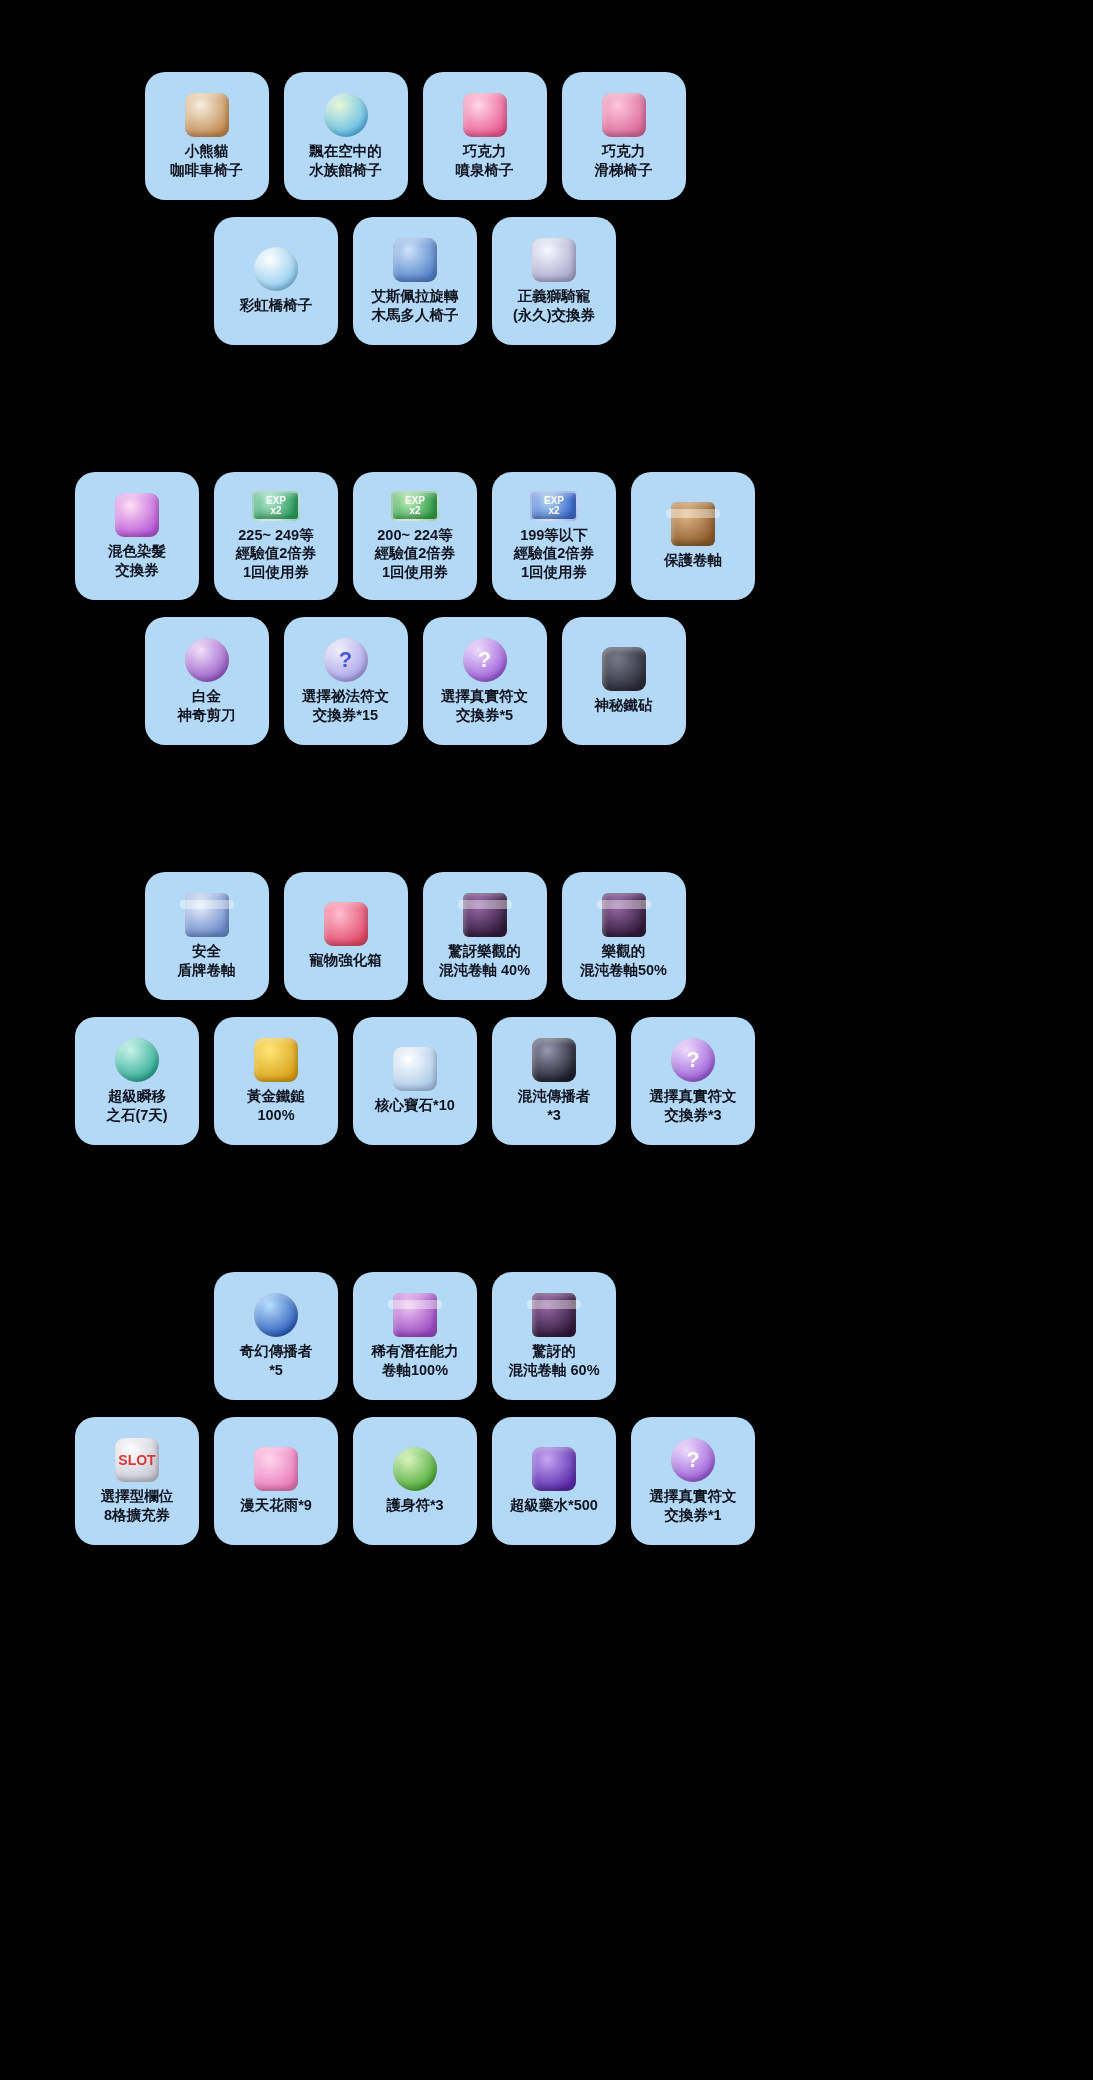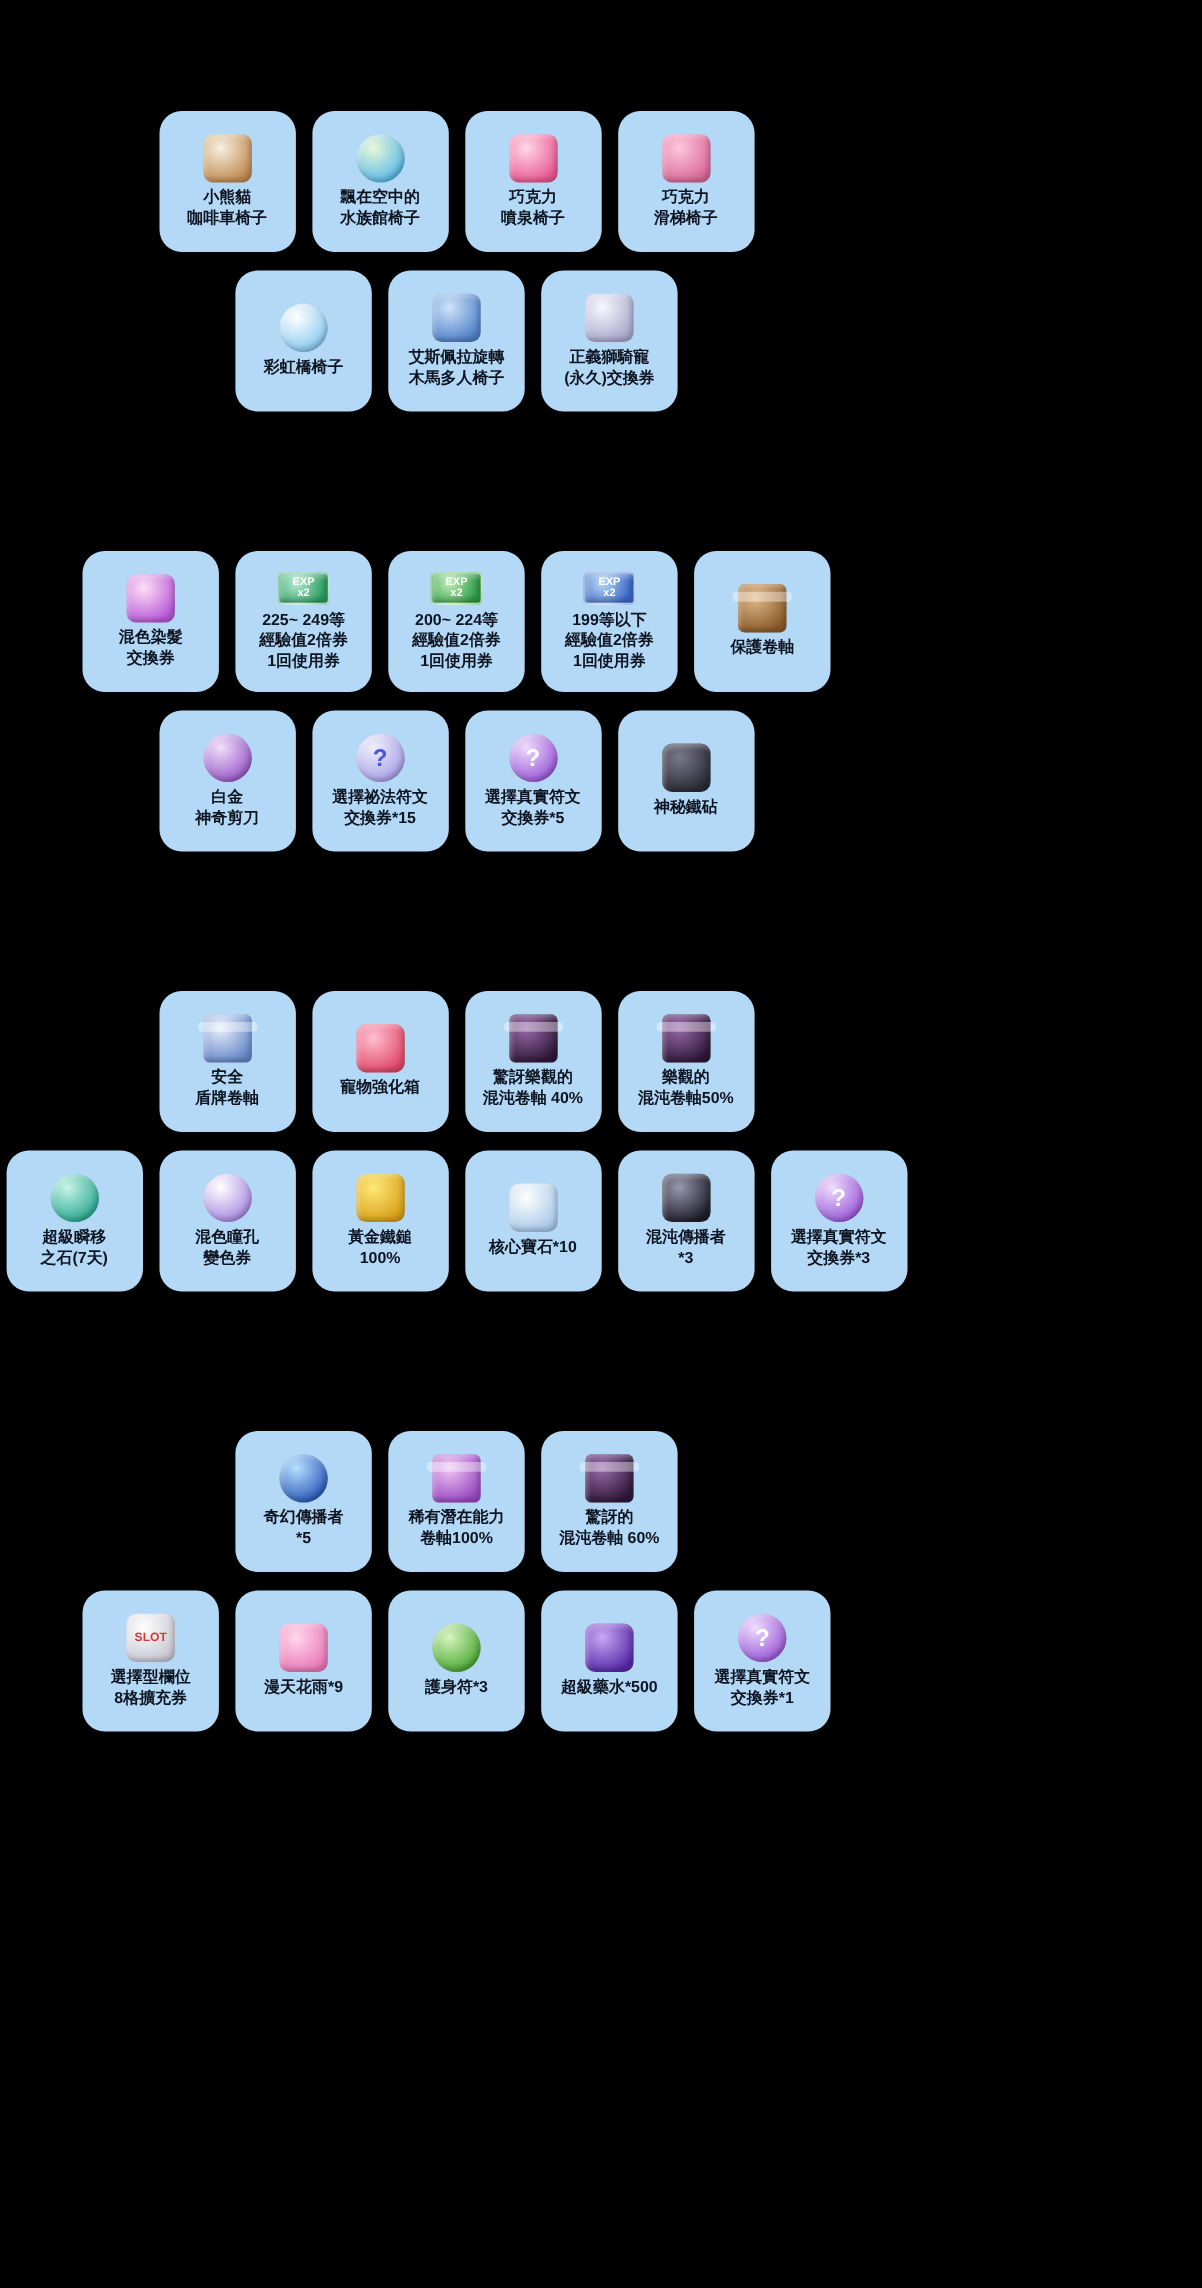--- a/index.html
+++ b/index.html
@@ -8,21 +8,21 @@
   }
   body {
     width: 1093px;
     height: 2080px;
     background: #000000;
     overflow: hidden;
     font-family: "Liberation Sans", "DejaVu Sans", sans-serif;
   }
   #content {
     width: 830px;
-    padding-top: 101px;
+    padding-top: 72px;
     box-sizing: border-box;
   }
   .section {
     margin-bottom: 127px;
   }
   .row {
     display: flex;
     justify-content: center;
     gap: 15px;
     margin-bottom: 17px;
@@ -208,25 +208,20 @@
 混沌卷軸50%</div>
         </div>
       </div>
       <div class="row">
         <div class="card">
           <div class="icon orb" style="background: radial-gradient(circle at 35% 28%, rgb(200, 244, 232) 0%, rgb(40, 168, 144) 78%);"></div>
           <div class="label">超級瞬移
 之石(7天)</div>
         </div>
         <div class="card">
-          <div class="icon orb" style="background: radial-gradient(circle at 35% 28%, rgb(255, 255, 255) 0%, rgb(168, 136, 224) 78%);"></div>
-          <div class="label">混色瞳孔
-變色券</div>
-        </div>
-        <div class="card">
           <div class="icon square" style="background: radial-gradient(circle at 35% 28%, rgb(255, 232, 120) 0%, rgb(216, 160, 24) 78%);"></div>
           <div class="label">黃金鐵鎚
 100%</div>
         </div>
         <div class="card">
           <div class="icon square" style="background: radial-gradient(circle at 35% 28%, rgb(255, 255, 255) 0%, rgb(168, 200, 232) 78%);"></div>
           <div class="label">核心寶石*10</div>
         </div>
         <div class="card">
           <div class="icon square" style="background: radial-gradient(circle at 35% 28%, rgb(152, 152, 176) 0%, rgb(30, 30, 42) 78%);"></div>
@@ -253,21 +248,21 @@
 卷軸100%</div>
         </div>
         <div class="card">
           <div class="icon scroll" style="background: radial-gradient(circle at 35% 28%, rgb(154, 106, 170) 0%, rgb(46, 24, 56) 78%);"></div>
           <div class="label">驚訝的
 混沌卷軸 60%</div>
         </div>
       </div>
       <div class="row">
         <div class="card">
-          <div class="icon square" style="background: radial-gradient(circle at 35% 28%, rgb(255, 255, 255) 0%, rgb(200, 200, 212) 78%); color: rgb(216, 56, 56); font-size: 11px; text-align: center;">SLOT</div>
+          <div class="icon square" style="background: radial-gradient(circle at 35% 28%, rgb(255, 255, 255) 0%, rgb(200, 200, 212) 78%); color: rgb(216, 56, 56); font-size: 14px; text-align: center;">SLOT</div>
           <div class="label">選擇型欄位
 8格擴充券</div>
         </div>
         <div class="card">
           <div class="icon square" style="background: radial-gradient(circle at 35% 28%, rgb(255, 216, 236) 0%, rgb(232, 120, 184) 78%);"></div>
           <div class="label">漫天花雨*9</div>
         </div>
         <div class="card">
           <div class="icon orb" style="background: radial-gradient(circle at 35% 28%, rgb(216, 244, 192) 0%, rgb(72, 168, 48) 78%);"></div>
           <div class="label">護身符*3</div>

